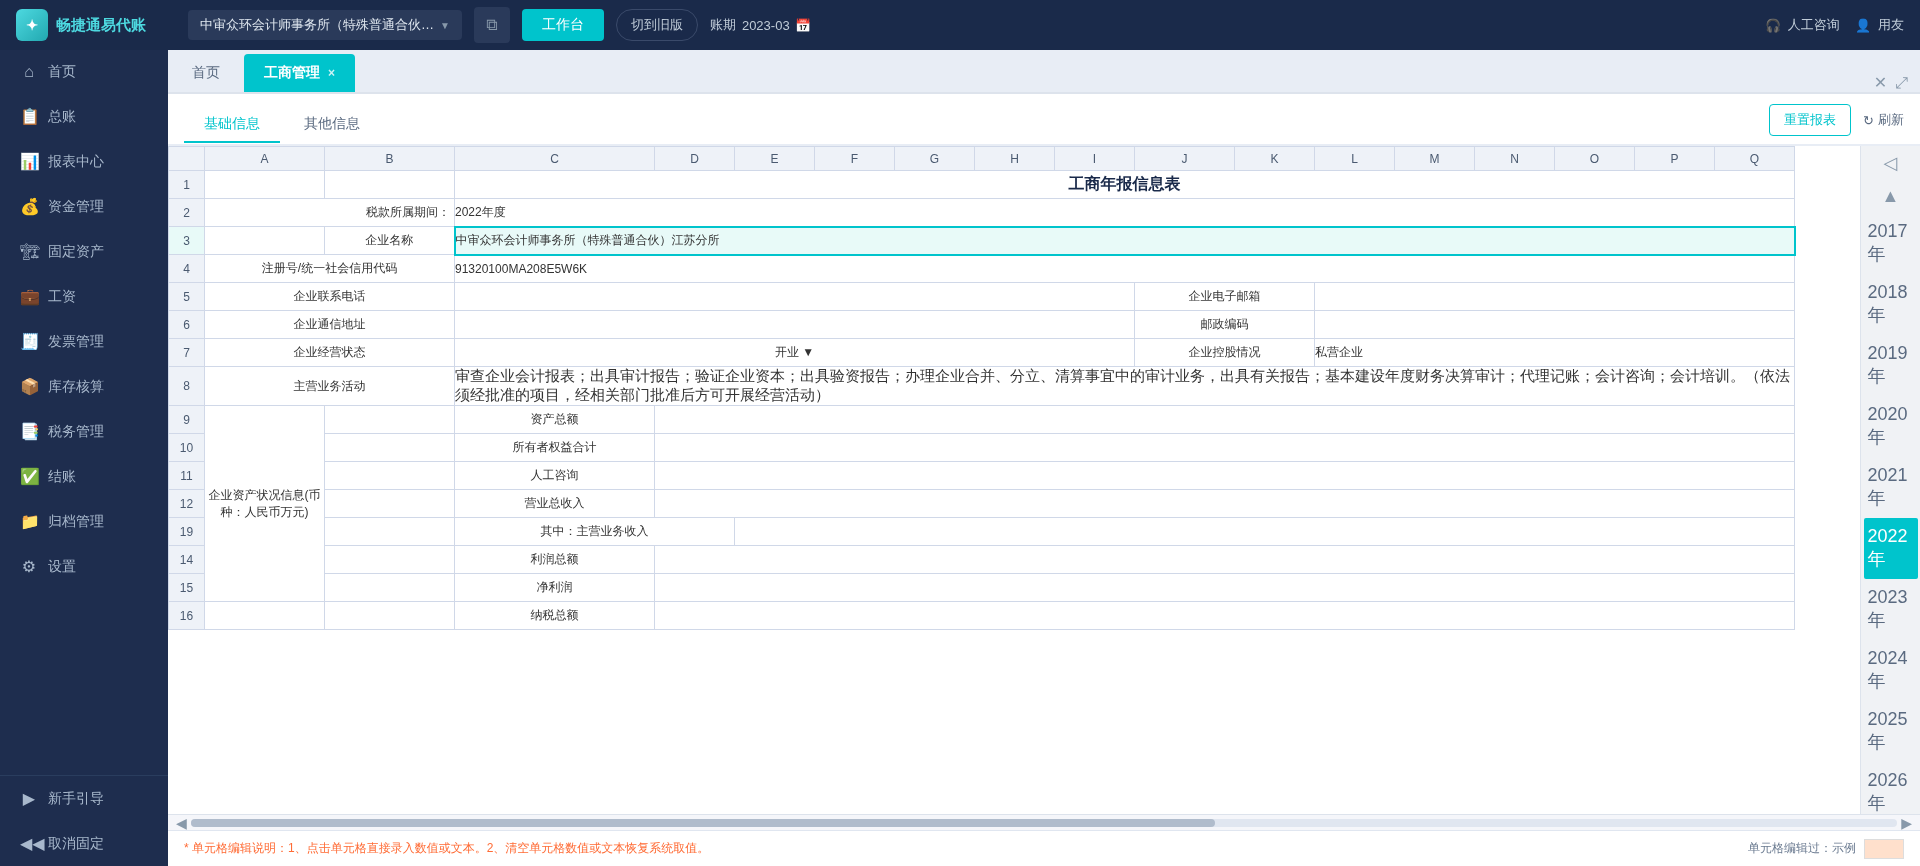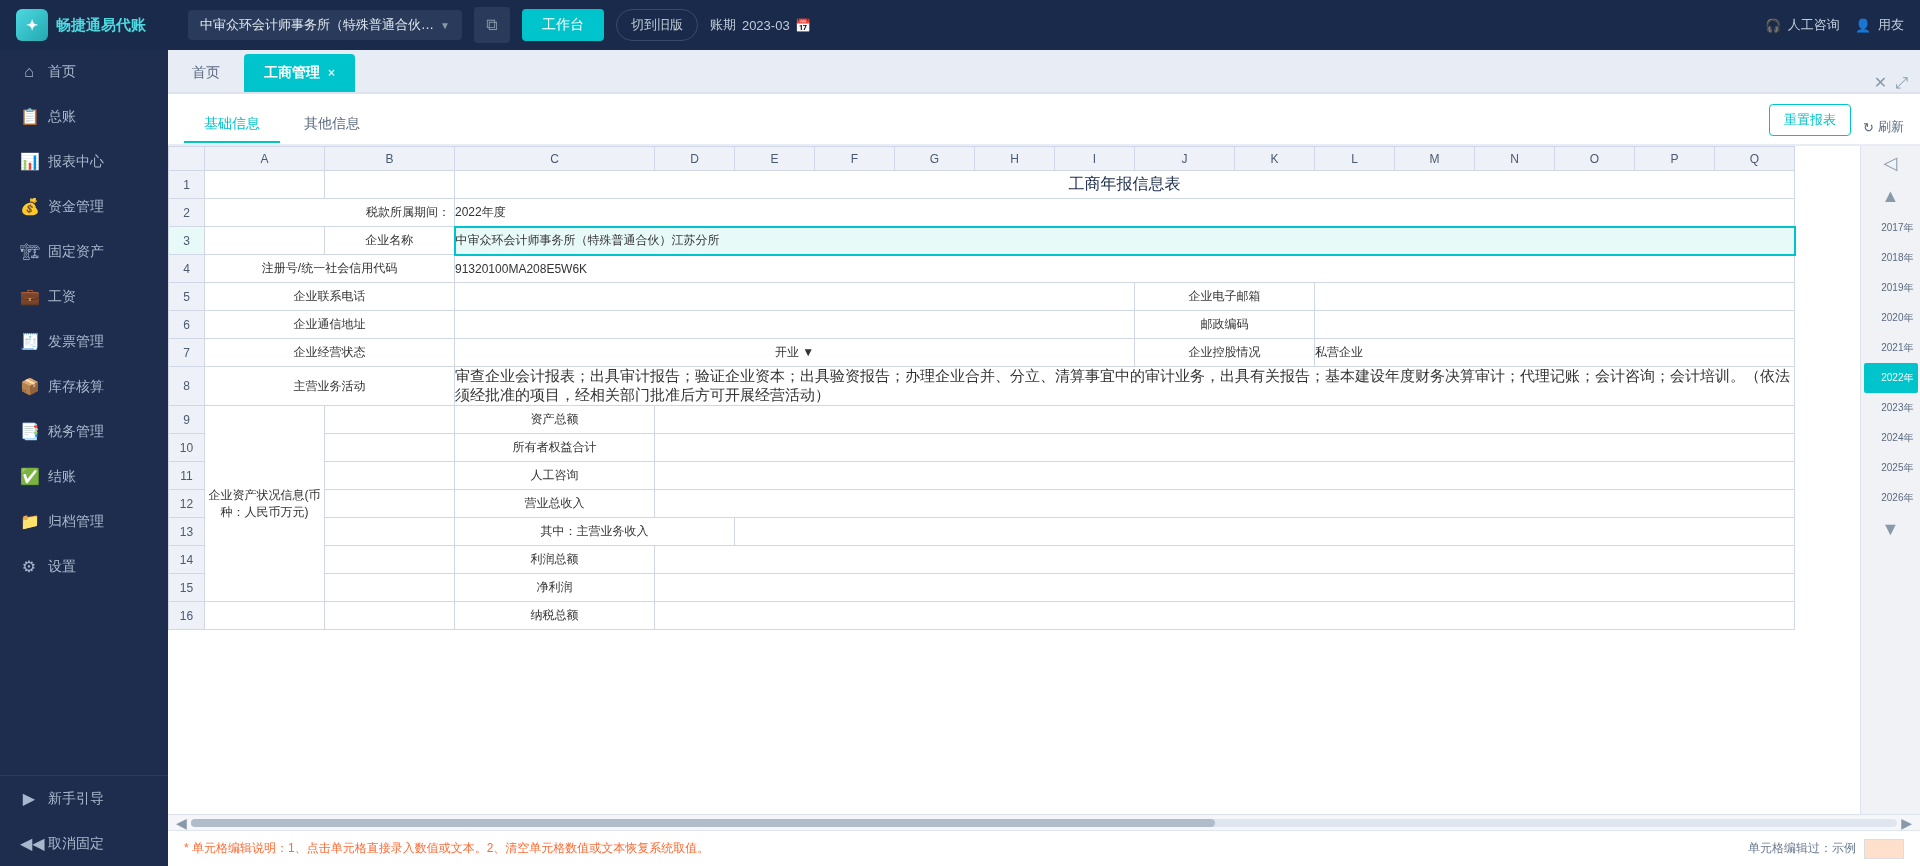--- a/index.html
+++ b/index.html
@@ -38,40 +38,40 @@
     .tab-item.active { background: #00c4cc; color: white; font-weight: bold; }
     .tab-close { font-size: 12px; color: rgba(255,255,255,0.8); cursor: pointer; }
     .tab-controls { margin-left: auto; display: flex; align-items: center; padding: 0 12px; gap: 8px; }
     .tab-ctrl-btn { color: #8899aa; cursor: pointer; font-size: 16px; }
 
     
     .inner-content { flex: 1; display: flex; flex-direction: column; overflow: hidden; background: white; margin: 0; }
     .inner-tabs { display: flex; align-items: center; padding: 10px 16px 0; gap: 4px; border-bottom: 2px solid #e8edf5; background: white; flex-shrink: 0; }
     .inner-tab { padding: 8px 20px; cursor: pointer; font-size: 14px; color: #5a6a80; border-bottom: 2px solid transparent; margin-bottom: -2px; }
     .inner-tab.active { color: #00c4cc; border-bottom: 2px solid #00c4cc; }
-    .inner-tab-actions { margin-left: auto; display: flex; align-items: flex-end; gap: 12px; padding-bottom: 8px; }
+    .inner-tab-actions { margin-left: auto; display: flex; align-items: center; gap: 12px; padding-bottom: 8px; }
     .btn-reset { border: 1px solid #00c4cc; color: #00c4cc; background: white; border-radius: 4px; padding: 6px 14px; cursor: pointer; font-size: 13px; }
     .btn-refresh { color: #5a6a80; background: white; border: none; cursor: pointer; font-size: 13px; display: flex; align-items: center; gap: 4px; }
 
     
     .spreadsheet-wrapper { flex: 1; overflow: hidden; display: flex; }
     .spreadsheet-main { flex: 1; overflow: auto; position: relative; }
     .spreadsheet-right-panel { width: 60px; background: #f0f2f5; border-left: 1px solid #dde3ec; display: flex; flex-direction: column; align-items: center; overflow: hidden; }
     .right-panel-arrow { color: #8899aa; cursor: pointer; padding: 6px; font-size: 18px; }
-    .year-item { width: 54px; padding: 8px 4px; text-align: right; cursor: pointer; font-size: 10px; color: #5a6a80; }
+    .year-item { width: 54px; padding: 8px 4px; text-align: left; cursor: pointer; font-size: 18px; color: #5a6a80; }
     .year-item.active { background: #00c4cc; color: white; border-radius: 2px; }
 
     
     .sheet-table { border-collapse: collapse; font-size: 12px; }
     .sheet-table td, .sheet-table th { border: 1px solid #d0d8e8; padding: 0; }
     .col-header { background: #eef2f8; text-align: center; font-weight: normal; color: #4a5a70; height: 24px; min-width: 30px; padding: 2px 6px; font-size: 12px; user-select: none; }
     .row-num { background: #eef2f8; text-align: center; color: #4a5a70; min-width: 36px; padding: 2px 4px; font-size: 12px; user-select: none; }
     .cell { padding: 4px 6px; height: 28px; min-width: 60px; white-space: nowrap; vertical-align: middle; color: #333; }
     .cell-center { text-align: center; }
-    .cell-title { text-align: center; font-size: 16px; font-weight: normal; color: #1a2a4a; margin-top: 30px; }
+    .cell-title { text-align: center; font-size: 16px; font-weight: bold; color: #1a2a4a; margin-top: 30px; }
     .cell-highlight { background: #e8faf8; border: 2px solid #00c4cc !important; }
     .col-A { min-width: 120px; }
     .col-B { min-width: 130px; }
     .col-C { min-width: 200px; }
     .col-D { min-width: 80px; }
     .col-E { min-width: 80px; }
     .col-F { min-width: 80px; }
     .col-G { min-width: 80px; }
     .col-H { min-width: 80px; }
     .col-I { min-width: 80px; }
@@ -329,21 +329,21 @@
               </tr>
 
               <tr>
                 <td class="row-num">12</td>
                 <td class="cell"></td>
                 <td class="cell cell-center">营业总收入</td>
                 <td class="cell" colspan="14"></td>
               </tr>
 
               <tr>
-                <td class="row-num">13</td>
+                <td class="row-num">19</td>
                 <td class="cell"></td>
                 <td class="cell cell-center" colspan="2">其中：主营业务收入</td>
                 <td class="cell" colspan="13"></td>
               </tr>
 
               <tr>
                 <td class="row-num">14</td>
                 <td class="cell"></td>
                 <td class="cell cell-center">利润总额</td>
                 <td class="cell" colspan="14"></td>

